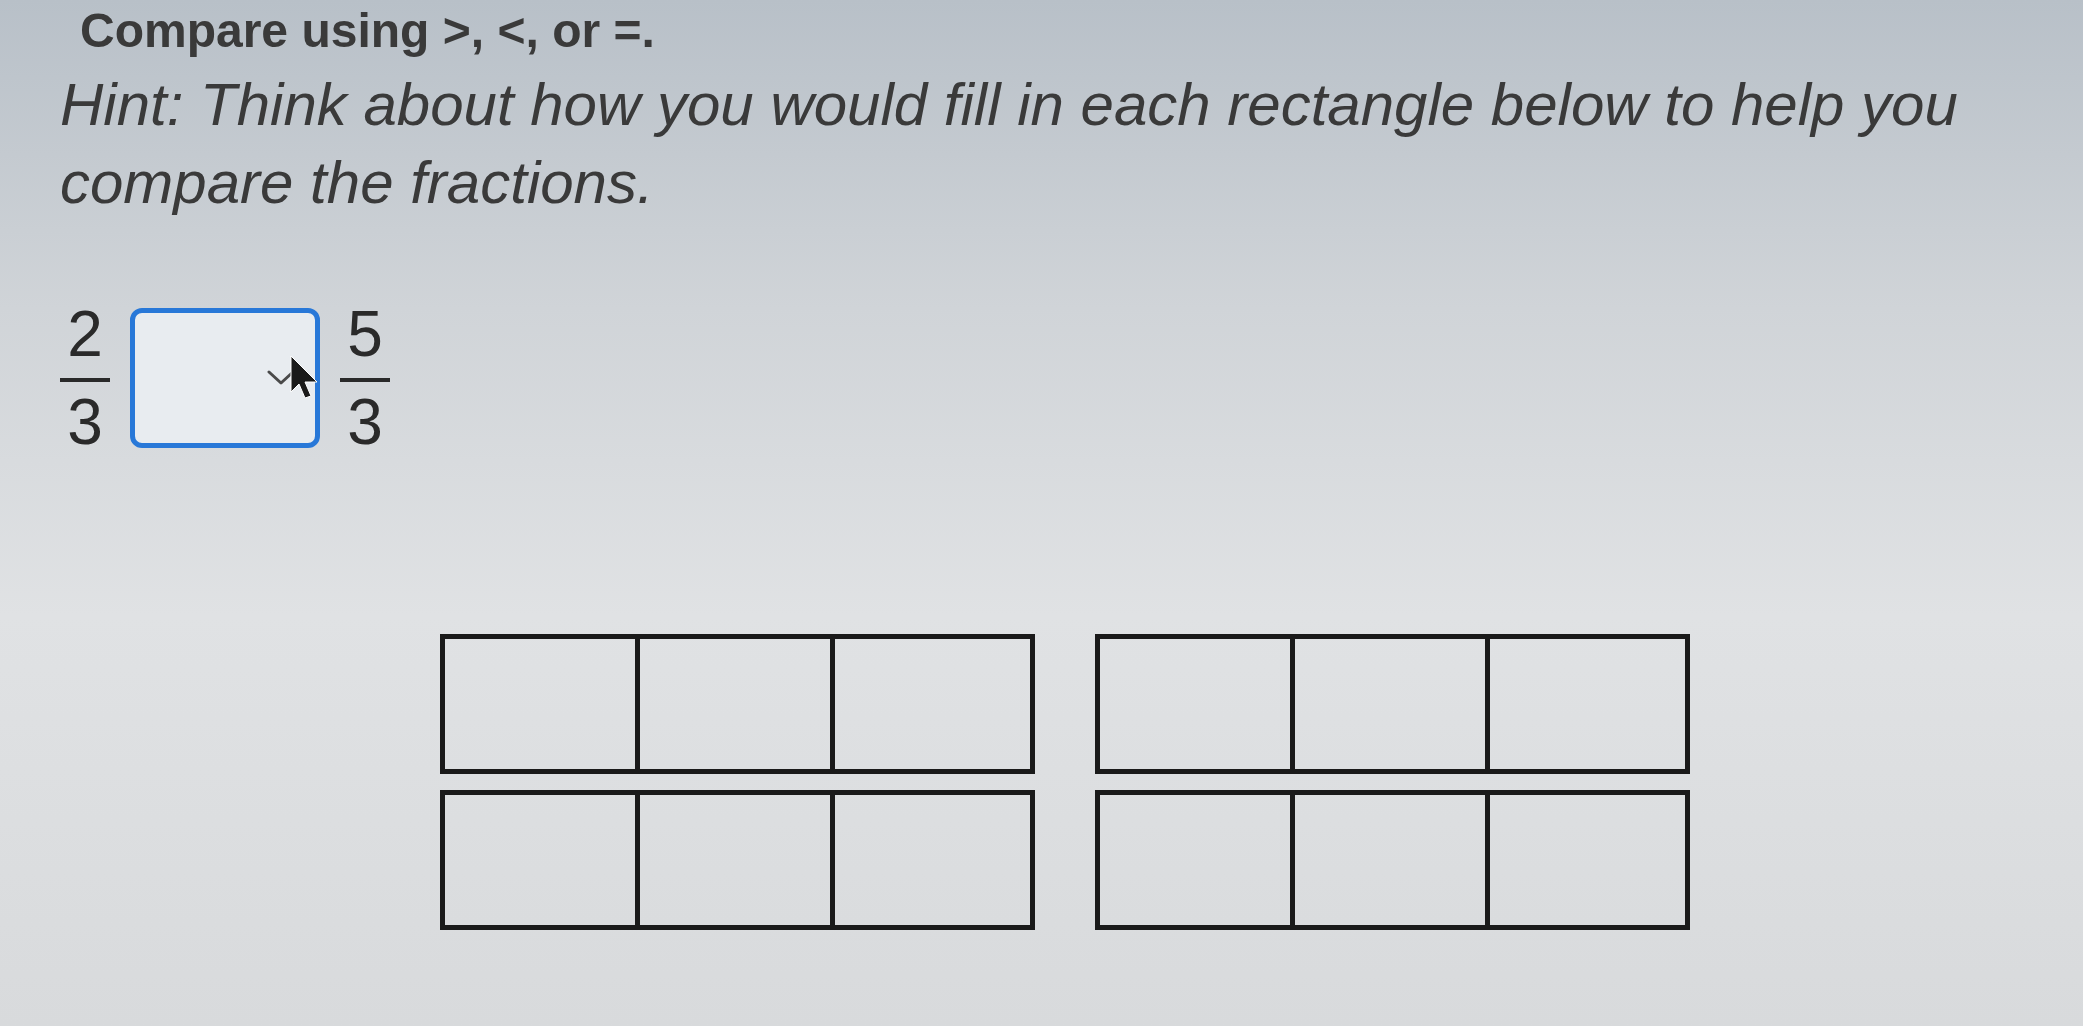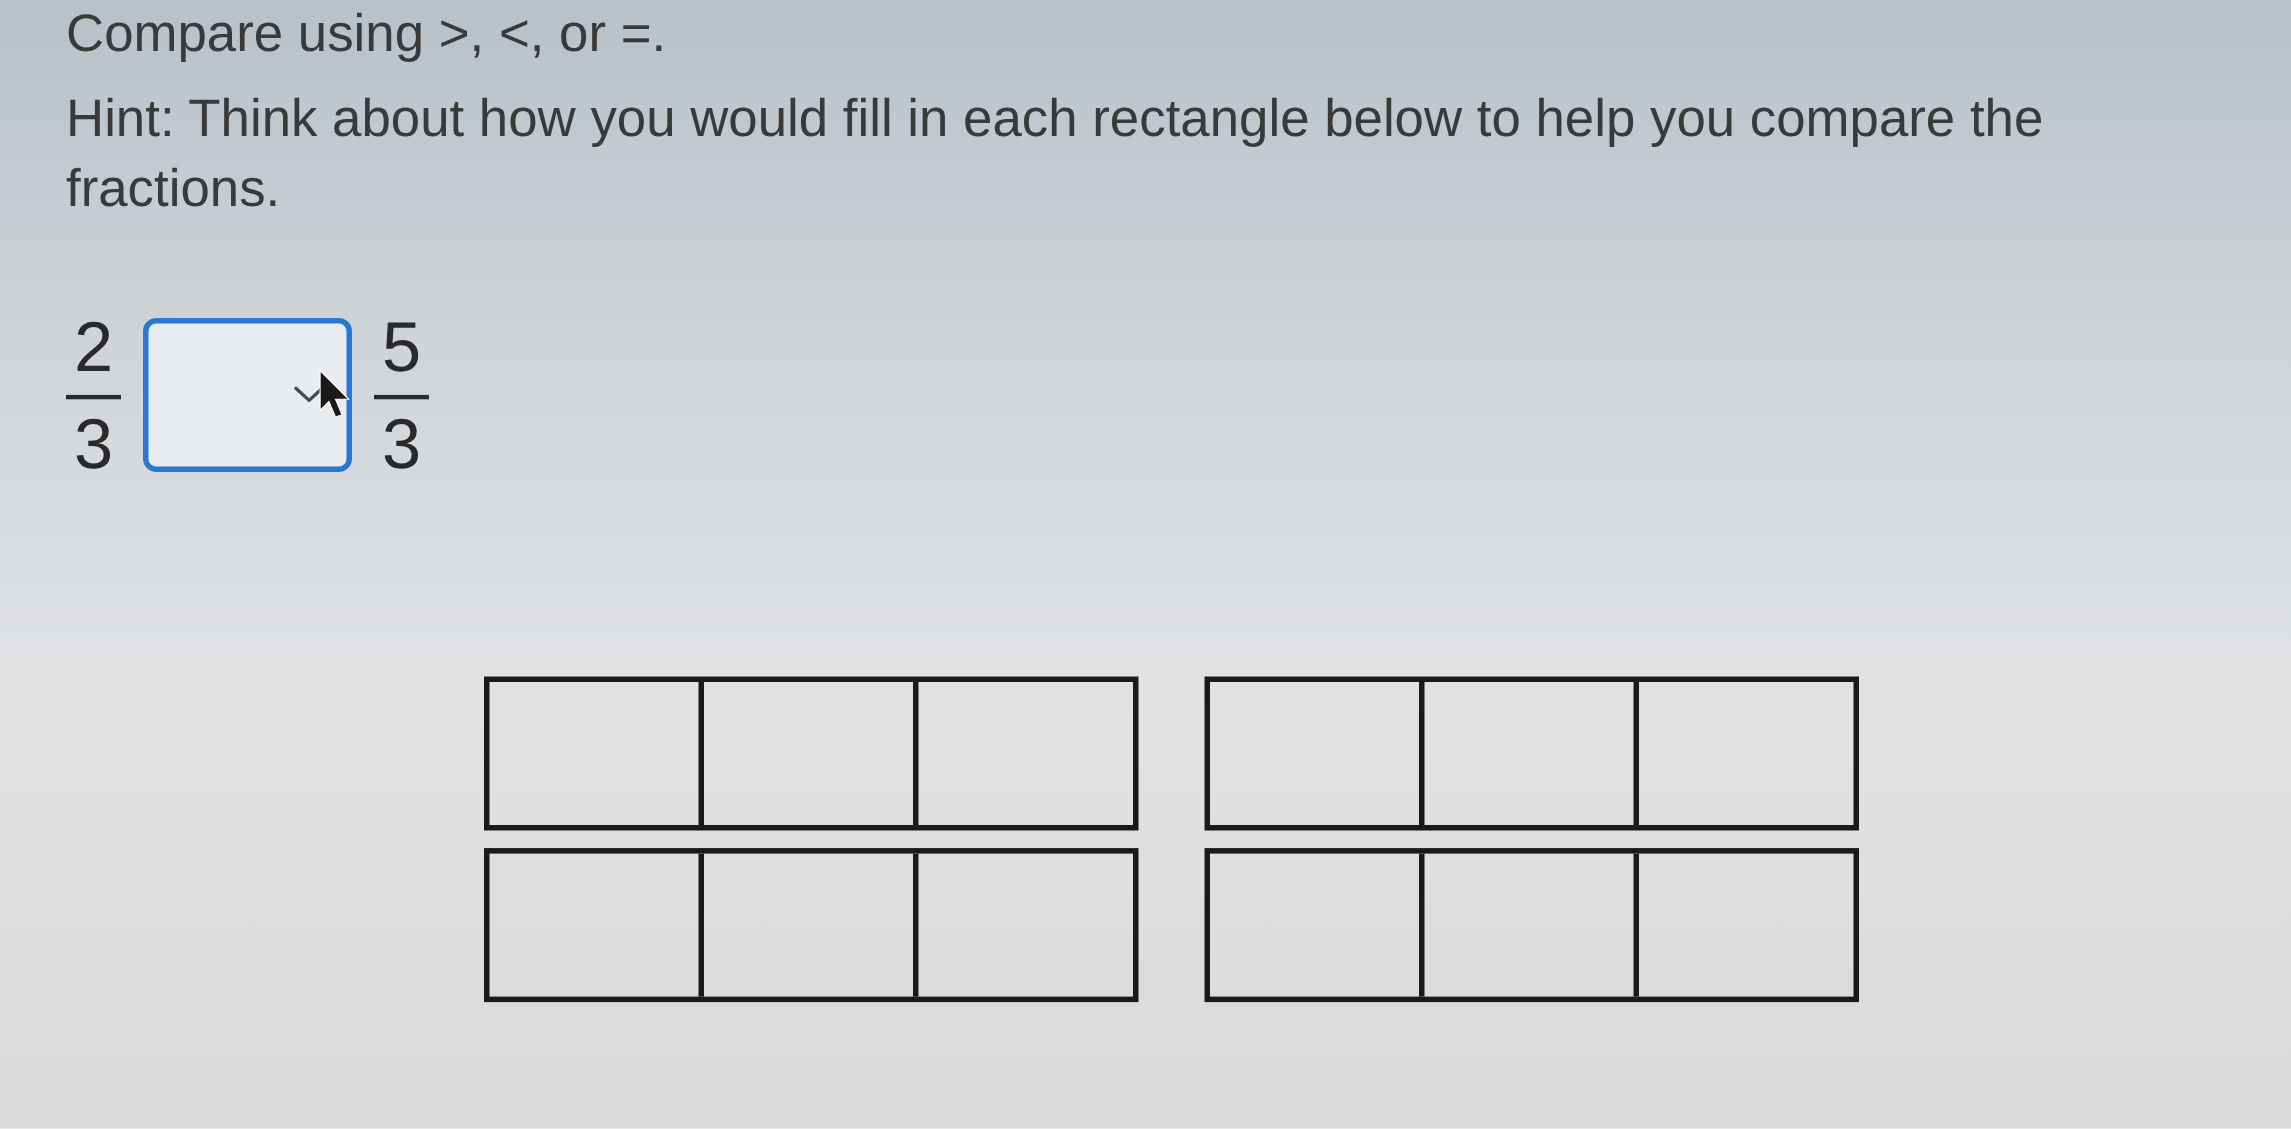--- a/index.html
+++ b/index.html
@@ -13,30 +13,32 @@
       background: linear-gradient(180deg, #b8c0c8 0%, #d0d4d8 30%, #e0e2e4 60%, #d8dadc 100%);
       width: 2083px;
       height: 1026px;
       padding: 0 60px;
       position: relative;
       overflow: hidden;
     }
     
     .instruction-line {
       font-size: 48px;
-      font-weight: normal;
+      font-weight: bold;
       color: #3a3a3a;
       line-height: 1.3;
+      margin-left: 20px;
     }
     
     .hint-line {
-      font-size: 48px;
+      font-size: 60px;
+      font-style: italic;
       color: #3a3a3a;
       line-height: 1.3;
-      margin-top: 16px;
+      margin-top: 4px;
     }
     
     .fraction-row {
       display: flex;
       align-items: center;
       margin-top: 80px;
       margin-left: 0;
       gap: 20px;
     }
     

